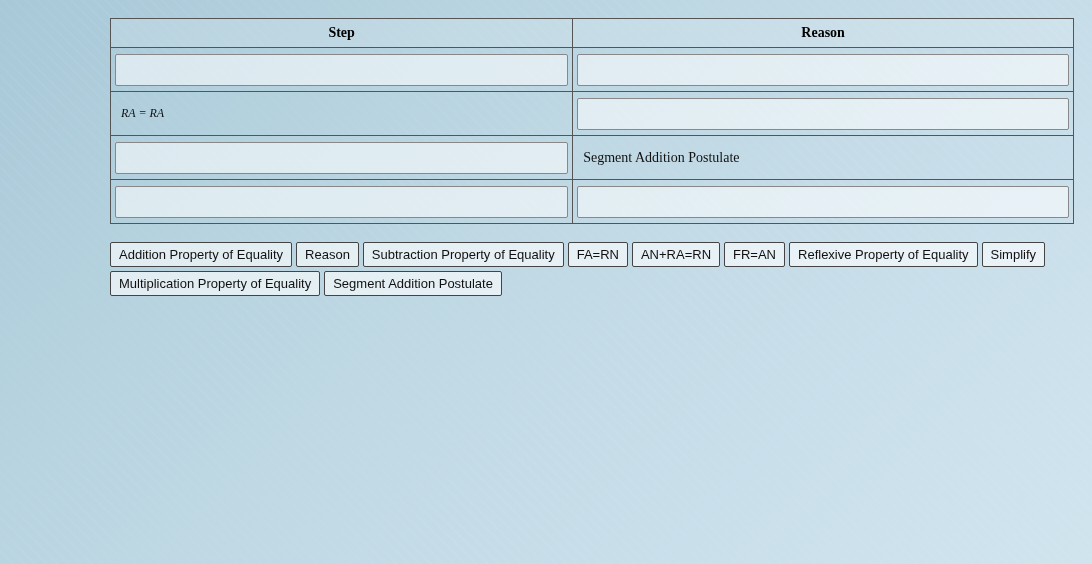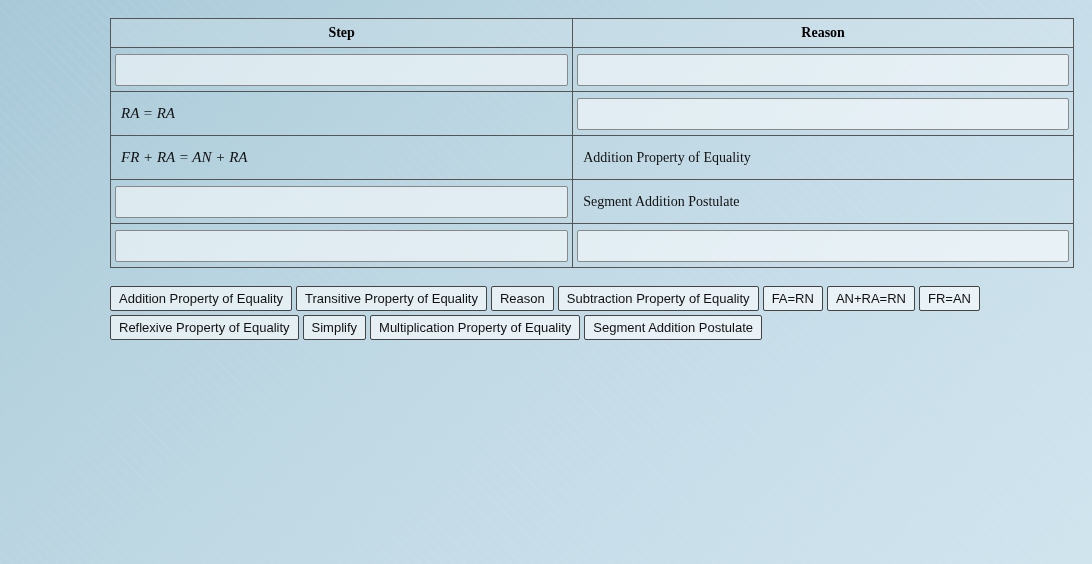--- a/index.html
+++ b/index.html
@@ -66,21 +66,21 @@
       height: 32px;
       margin: 4px;
       border: 1.5px solid #888;
       background: rgba(255,255,255,0.55);
       border-radius: 2px;
     }
 
     .cell-text {
       display: block;
       padding: 6px 10px;
-      font-size: 15px;
+      font-size: 12px;
       font-style: italic;
       color: #111;
     }
 
     .cell-reason {
       display: block;
       padding: 6px 10px;
       font-size: 14px;
       font-style: normal;
       color: #111;
@@ -129,48 +129,39 @@
         <tr>
           <td>
             <span class="cell-text">RA = RA</span>
           </td>
           <td>
             <span class="cell-box"></span>
           </td>
         </tr>
         <tr>
           <td>
-            <span class="cell-text">FR + RA = AN + RA</span>
-          </td>
-          <td>
-            <span class="cell-reason">Addition Property of Equality</span>
-          </td>
-        </tr>
-        <tr>
-          <td>
             <span class="cell-box"></span>
           </td>
           <td>
             <span class="cell-reason">Segment Addition Postulate</span>
           </td>
         </tr>
         <tr>
           <td>
             <span class="cell-box"></span>
           </td>
           <td>
             <span class="cell-box"></span>
           </td>
         </tr>
       </tbody>
   </table>
 
   <div class="chips-area" id="chips-area">
   <div class="chip">Addition Property of Equality</div>
-      <div class="chip">Transitive Property of Equality</div>
       <div class="chip">Reason</div>
       <div class="chip">Subtraction Property of Equality</div>
       <div class="chip">FA=RN</div>
       <div class="chip">AN+RA=RN</div>
       <div class="chip">FR=AN</div>
       <div class="chip">Reflexive Property of Equality</div>
       <div class="chip">Simplify</div>
       <div class="chip">Multiplication Property of Equality</div>
       <div class="chip">Segment Addition Postulate</div>
     </div>

